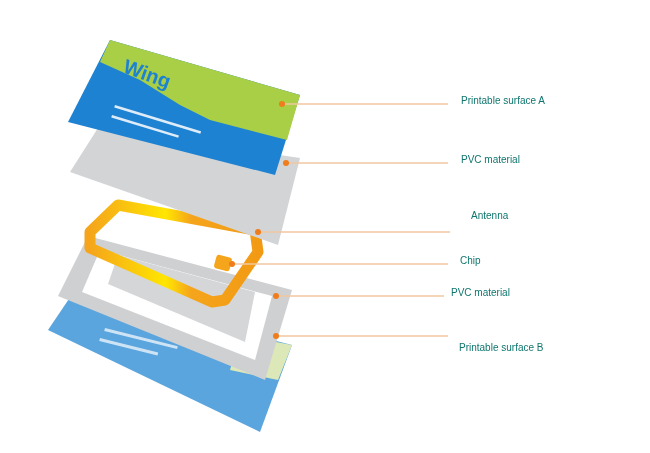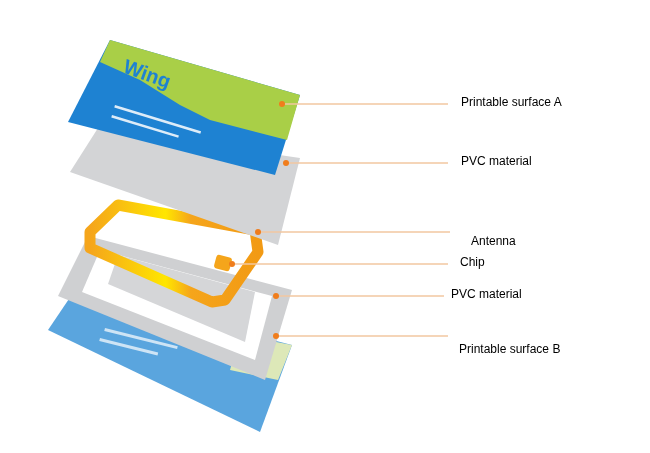--- a/index.html
+++ b/index.html
@@ -1,18 +1,18 @@
 <!DOCTYPE html>
 <html><head>
 <meta charset="utf-8">
 <style>
   html,body{margin:0;padding:0;background:#ffffff;}
   body{width:650px;height:453px;position:relative;overflow:hidden;font-family:"Liberation Sans",sans-serif;}
   svg.art{position:absolute;left:0;top:0;}
-  .label{position:absolute;font-size:12px;color:#000000;white-space:nowrap;}
+  .label{position:absolute;font-size:10px;color:#0f766e;white-space:nowrap;}
 </style>
 </head>
 <body>
 
 <svg class="art" width="650" height="453" viewBox="0 0 650 453">
   <defs>
     <linearGradient id="antGrad" x1="0" y1="0" x2="1" y2="0">
       <stop offset="0" stop-color="#f5a51b"></stop>
       <stop offset="0.45" stop-color="#ffe600"></stop>
       <stop offset="0.6" stop-color="#f5a51b"></stop>
@@ -67,16 +67,16 @@
     <circle cx="286" cy="163" r="3"></circle>
     <circle cx="258" cy="232" r="3"></circle>
     <circle cx="232" cy="264" r="3"></circle>
     <circle cx="276" cy="296" r="3"></circle>
     <circle cx="276" cy="336" r="3"></circle>
   </g>
 </svg>
 
 <div class="label" style="left:461px;top:95px;">Printable surface A</div>
 <div class="label" style="left:461px;top:154px;">PVC material</div>
-<div class="label" style="left:471px;top:234px;">Antenna</div>
+<div class="label" style="left:471px;top:210px;">Antenna</div>
 <div class="label" style="left:460px;top:255px;text-align:center;">Chip</div>
 <div class="label" style="left:451px;top:287px;">PVC material</div>
 <div class="label" style="left:459px;top:342px;">Printable surface B</div>
 
 </body></html>

